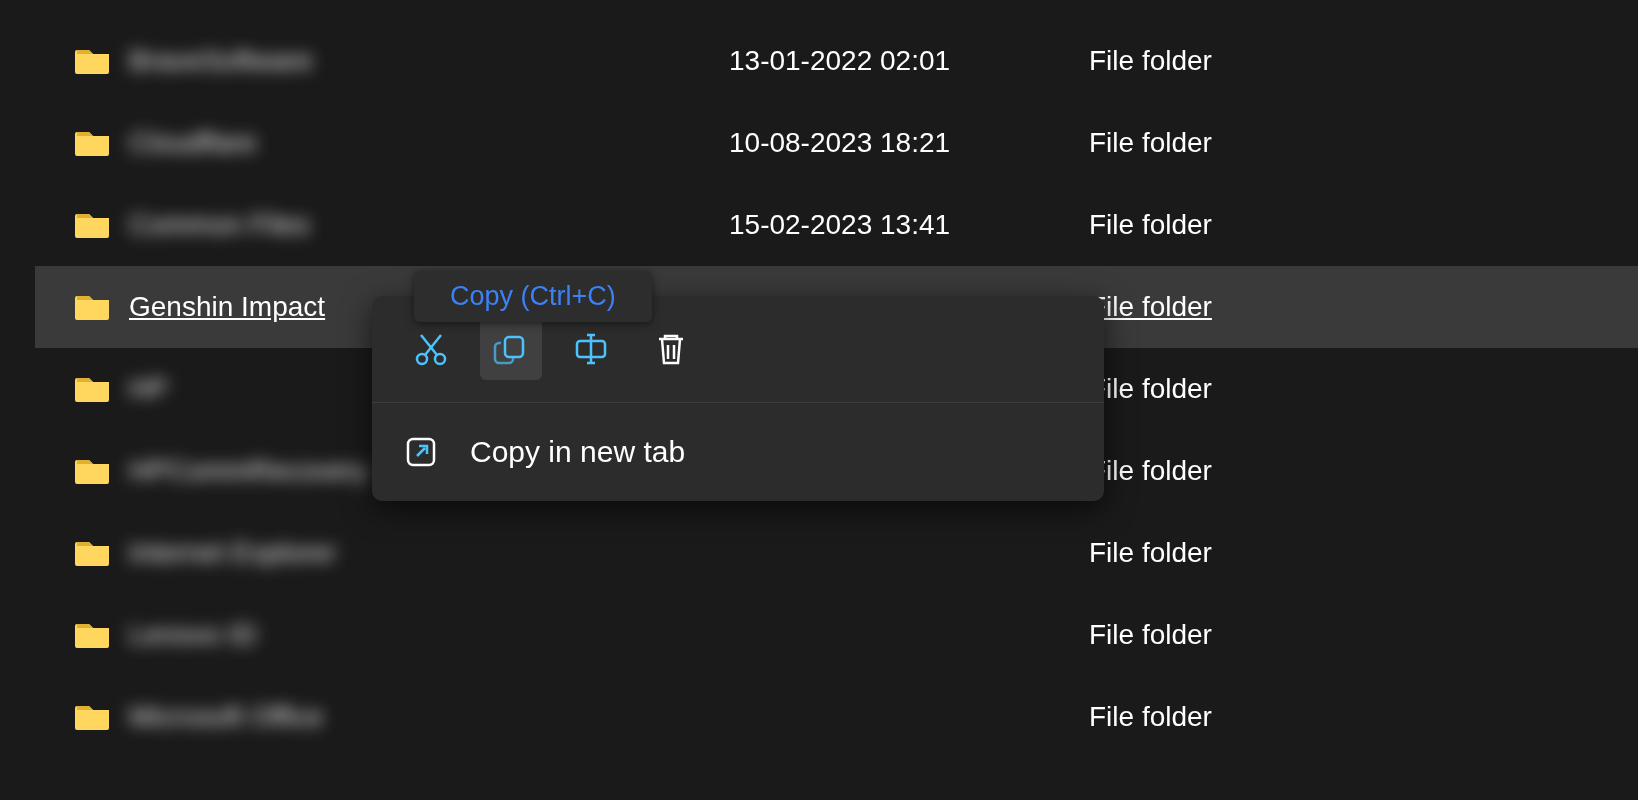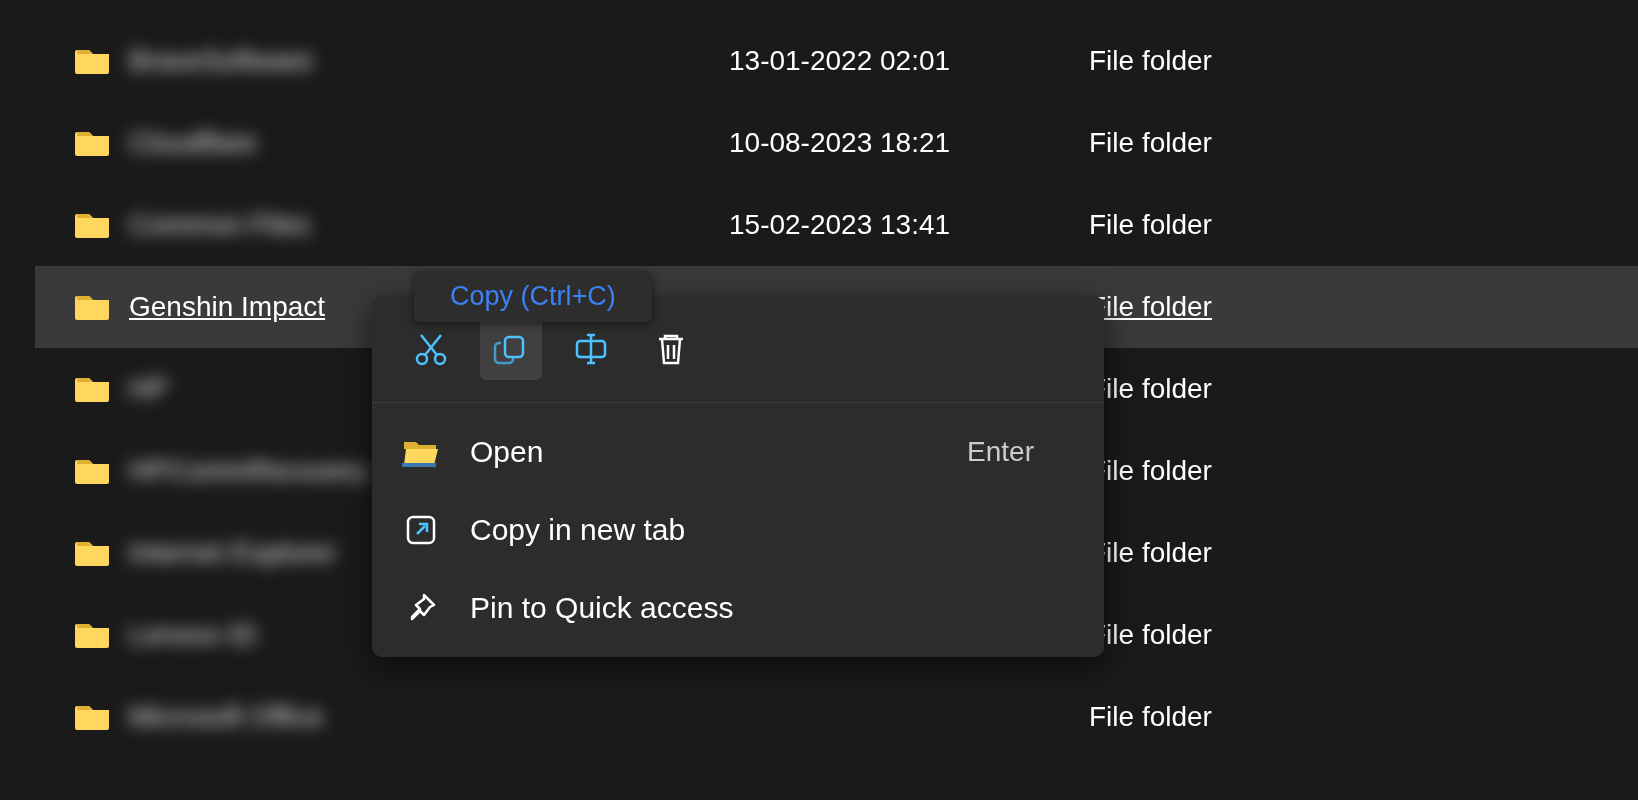--- a/index.html
+++ b/index.html
@@ -263,42 +263,22 @@
         <path d="M11 10 l2 24 h14 l2 -24"></path>
         <line x1="17" y1="16" x2="17" y2="30"></line>
             <line x1="23" y1="16" x2="23" y2="30"></line>
       </svg>
         </span>
       </div>
     </div>
   <div class="menu-items" id="ctx-items">
       <div class="menu-item">
     <span class="menu-icon">
-          <svg width="38" height="32" viewBox="0 0 38 32">
-        <path d="M2 6 h12 l3 3 h17 v4 h-32 z" fill="#e0b030"></path>
-        <path d="M4 13 h32 l-4 16 h-30 z" fill="#ffd75e"></path>
-        <rect x="0" y="27" width="34" height="4" fill="#3a78b0"></rect>
-      </svg>
-        </span>
-    <span class="menu-label">Open</span>
-    <span class="menu-shortcut">Enter</span>
-  </div>
-      <div class="menu-item">
-    <span class="menu-icon">
           <svg width="34" height="34" viewBox="0 0 34 34" stroke="#ffffff" stroke-width="2.5" fill="none">
         <rect x="4" y="4" width="26" height="26" rx="5"></rect>
         <path d="M13 21 l8 -8 M15 11 h8 v8" stroke="#4cc2ff"></path>
       </svg>
         </span>
     <span class="menu-label">Copy in new tab</span>
     <span class="menu-shortcut"></span>
   </div>
-      <div class="menu-item">
-    <span class="menu-icon">
-          <svg width="34" height="34" viewBox="0 0 34 34" stroke="#ffffff" stroke-width="2.5" fill="none">
-        <path d="M20 4 l10 10 -4 2 -6 8 -4 -4 -8 8 0 -2 8 -8 -4 -4 8 -6 z" stroke-linejoin="round"></path>
-      </svg>
-        </span>
-    <span class="menu-label">Pin to Quick access</span>
-    <span class="menu-shortcut"></span>
-  </div>
     </div>
 </div>
 
 </body></html>

